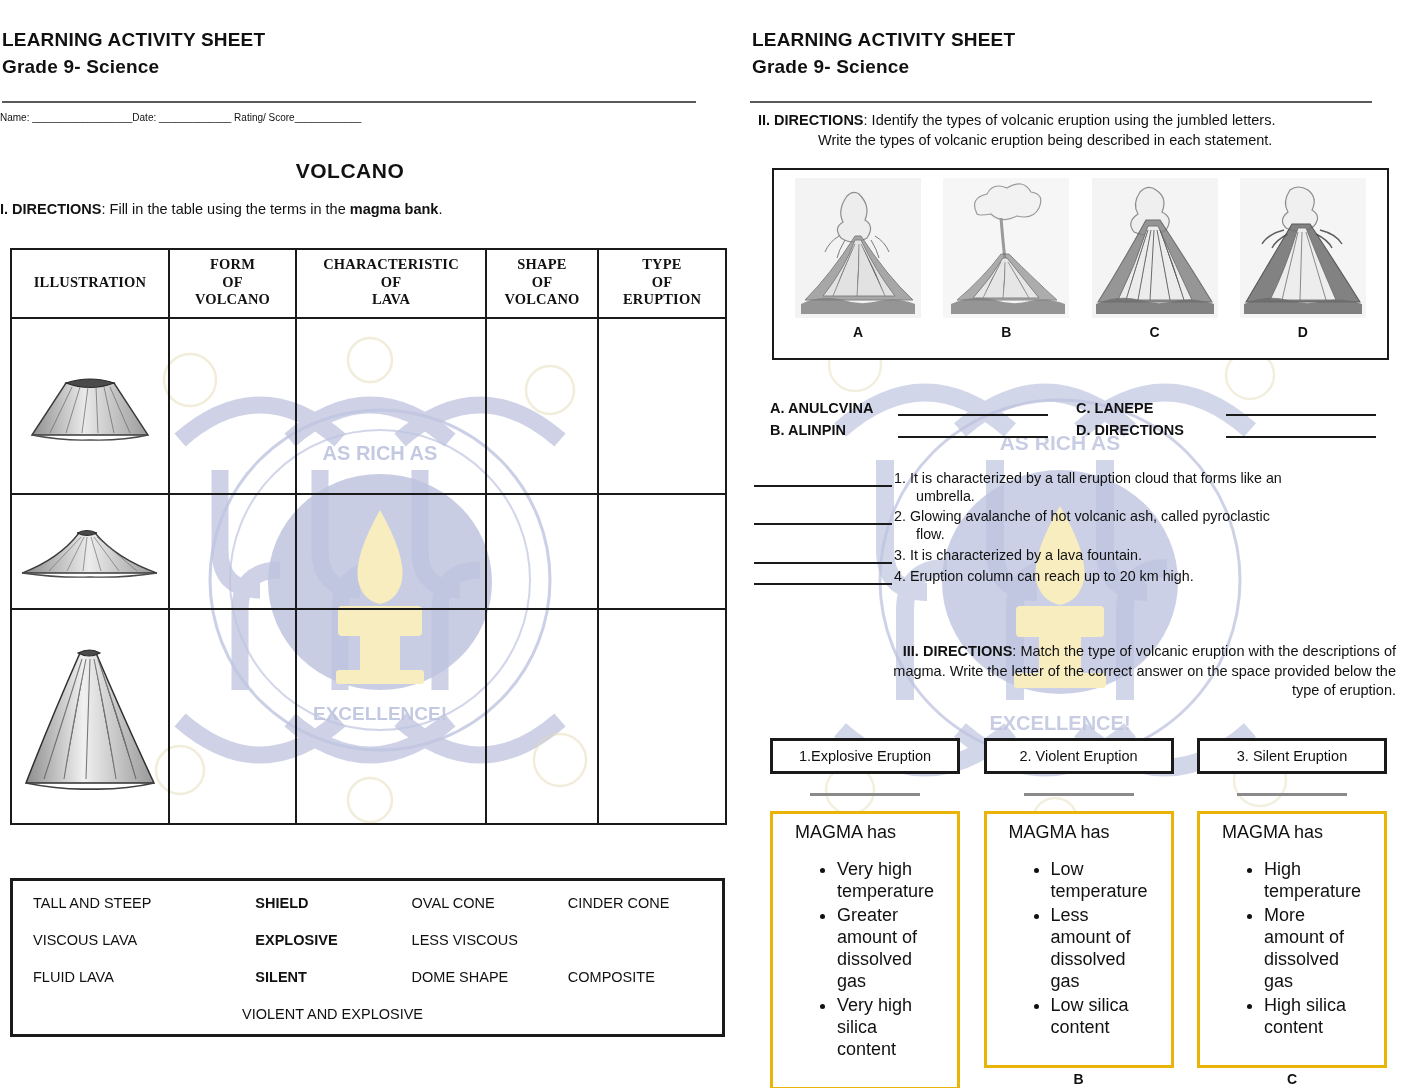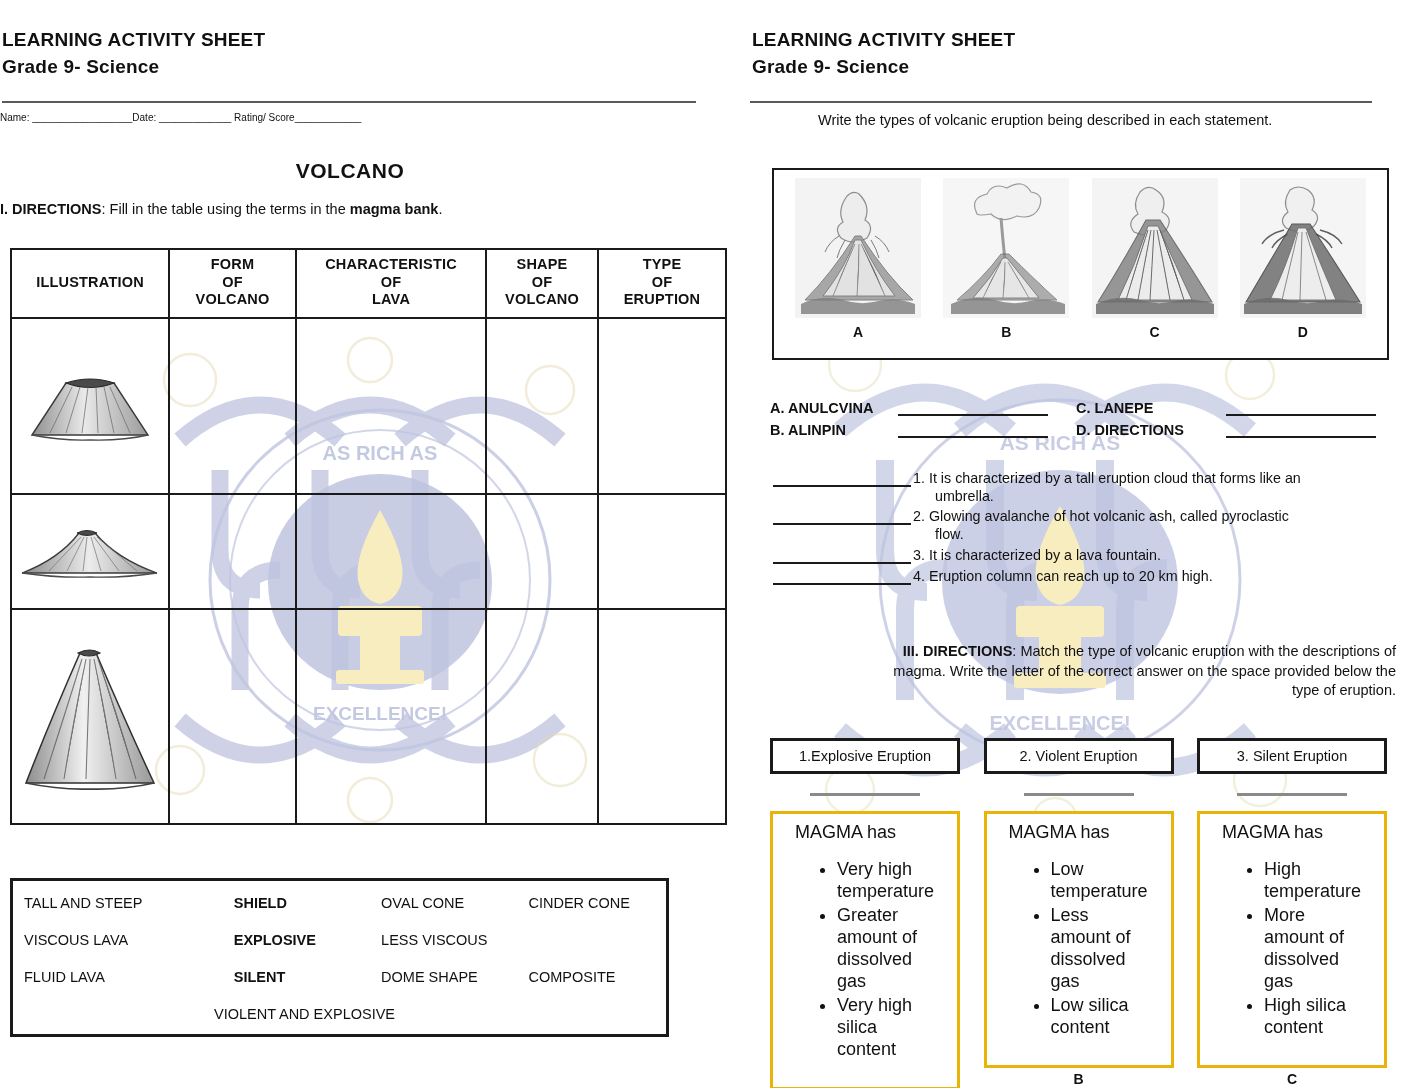--- a/index.html
+++ b/index.html
@@ -62,32 +62,33 @@
   .vtable th, .vtable td {
     border: 2px solid #1a1a1a;
     vertical-align: middle;
     background: transparent;
   }
   .vtable th {
     font-size: 14.5px; font-weight: bold;
     line-height: 1.22;
     padding: 6px 2px 8px;
     letter-spacing: .2px;
+    font-family: Liberation Serif, serif;
   }
   .vtable td.illus { text-align: center; padding: 4px; }
   .row1 td { height: 176px; }
   .row2 td { height: 115px; }
   .row3 td { height: 215px; }
 
   
   .bank {
     position: relative; z-index: 2;
     border: 3px solid #1a1a1a;
-    width: 659px;
-    padding: 14px 11px 12px;
+    width: 715px;
+    padding: 14px 20px 12px;
     font-size: 14.5px;
     background: transparent;
   }
   .bank-row { display: flex; margin-bottom: 21px; }
   .bank-row:last-of-type { margin-bottom: 10px; }
   .bank-c1 { width: 232px; }
   .bank-c2 { width: 163px; font-weight: bold; }
   .bank-c3 { width: 163px; }
   .bank-c4 { width: 140px; }
   .bank-center { text-align: center; padding-right: 70px; }
@@ -391,20 +392,21 @@
     </g>
   </svg>
 
   <div style="position:absolute;left:12px;top:27px;z-index:3;">
     <div class="sheet-title">LEARNING ACTIVITY SHEET</div>
     <div class="sheet-title">Grade 9- Science</div>
   </div>
   <hr class="hrule" style="position:absolute;left:10px;top:101px;width:622px;z-index:3;">
 
   <div class="dir" style="position:absolute;left:18px;top:111px;width:640px;z-index:3;">
+    <div><b>II. DIRECTIONS</b><span>: Identify the types of volcanic eruption using the jumbled letters.</span></div>
     <div style="padding-left:60px;"><span>Write the types of volcanic eruption being described in each statement.</span></div>
   </div>
 
   <div class="imgbox" style="position:absolute;left:32px;top:168px;">
 
     <div class="imgcell">
       <svg width="126" height="140" viewBox="0 0 126 140">
         <rect width="126" height="140" fill="#f3f3f3"></rect>
         <path d="M52 18 q-10 14 -4 26 q-10 6 -2 16 q12 8 26 0 q8 -12 -2 -18 q6 -14 -6 -26 q-6 -4 -12 2z" fill="#ededed" stroke="#8d8d8d" stroke-width="1.2"></path>
         <g stroke="#7b7b7b" stroke-width="1" fill="none">
@@ -505,21 +507,21 @@
       <div class="blank-ul" style="width:150px;"></div>
       <div style="width:28px;"></div>
       <div class="jlabel-wide">
         <span>D.</span>
         <span>DIRECTIONS</span>
       </div>
       <div class="blank-ul" style="width:150px;"></div>
     </div>
   </div>
 
-  <div class="stmts" style="position:absolute;left:33px;top:470px;width:640px;z-index:3;">
+  <div class="stmts" style="position:absolute;left:14px;top:470px;width:640px;z-index:3;">
     <div class="stmt">
       <div class="sblank"></div>
       <div class="stext">
         <span>1.</span>
         <span>It is characterized by a tall eruption cloud that forms like an</span>
         <span class="ind">umbrella.</span>
       </div>
     </div>
     <div class="stmt">
       <div class="sblank"></div>

